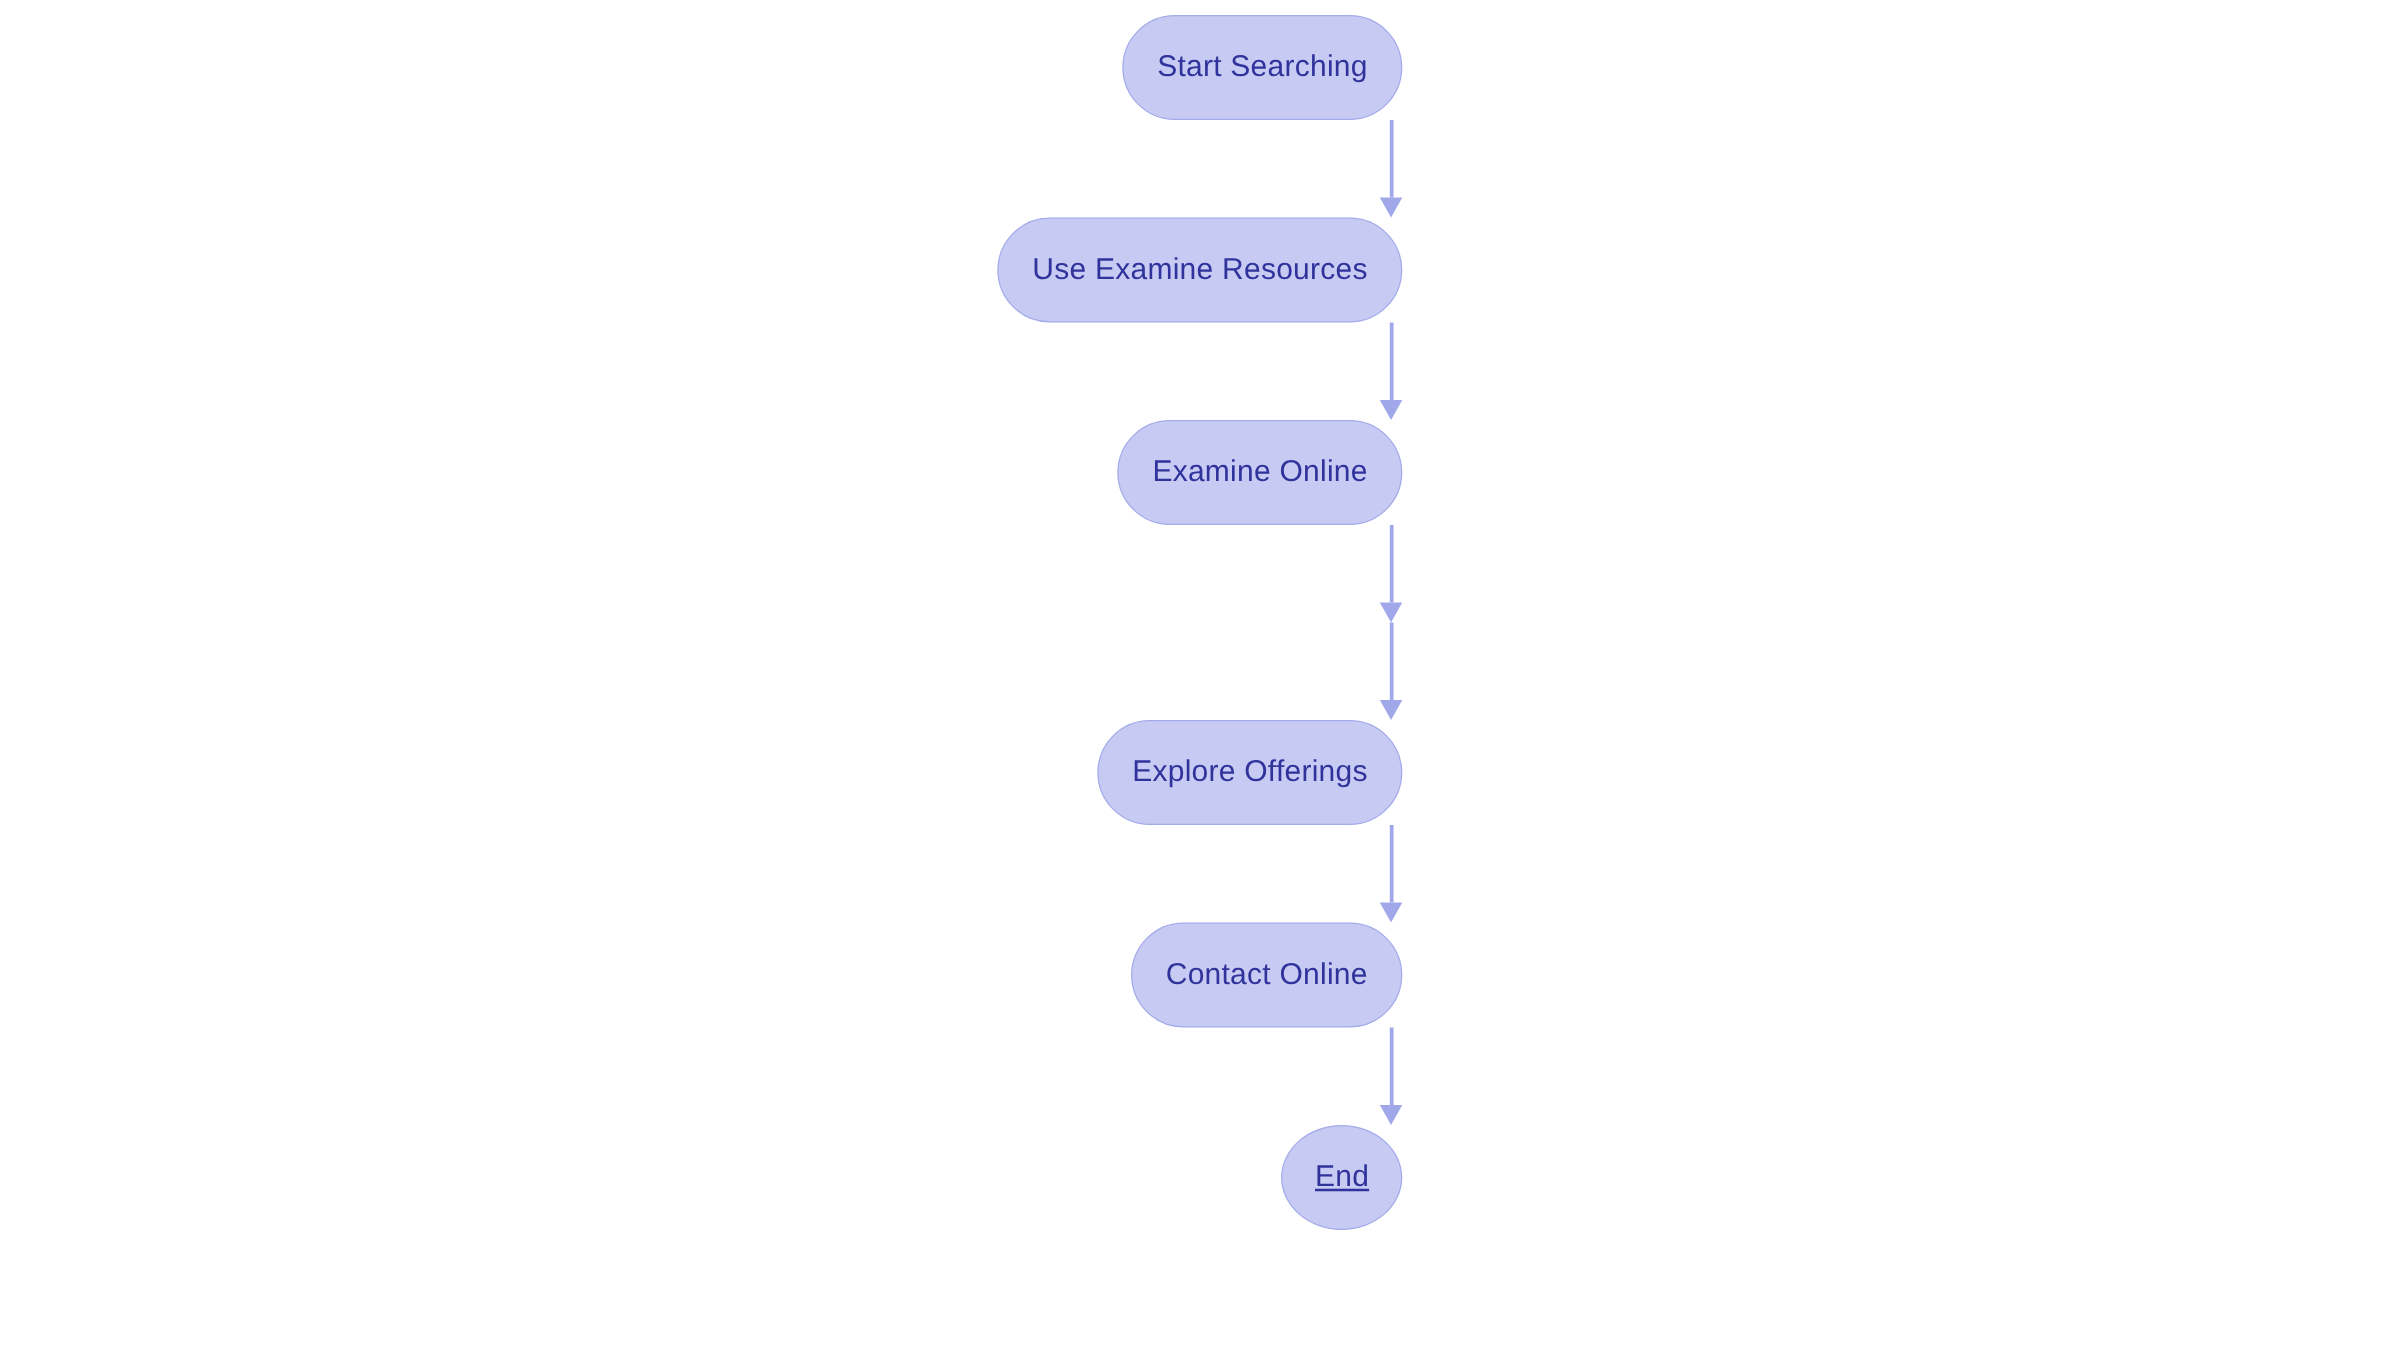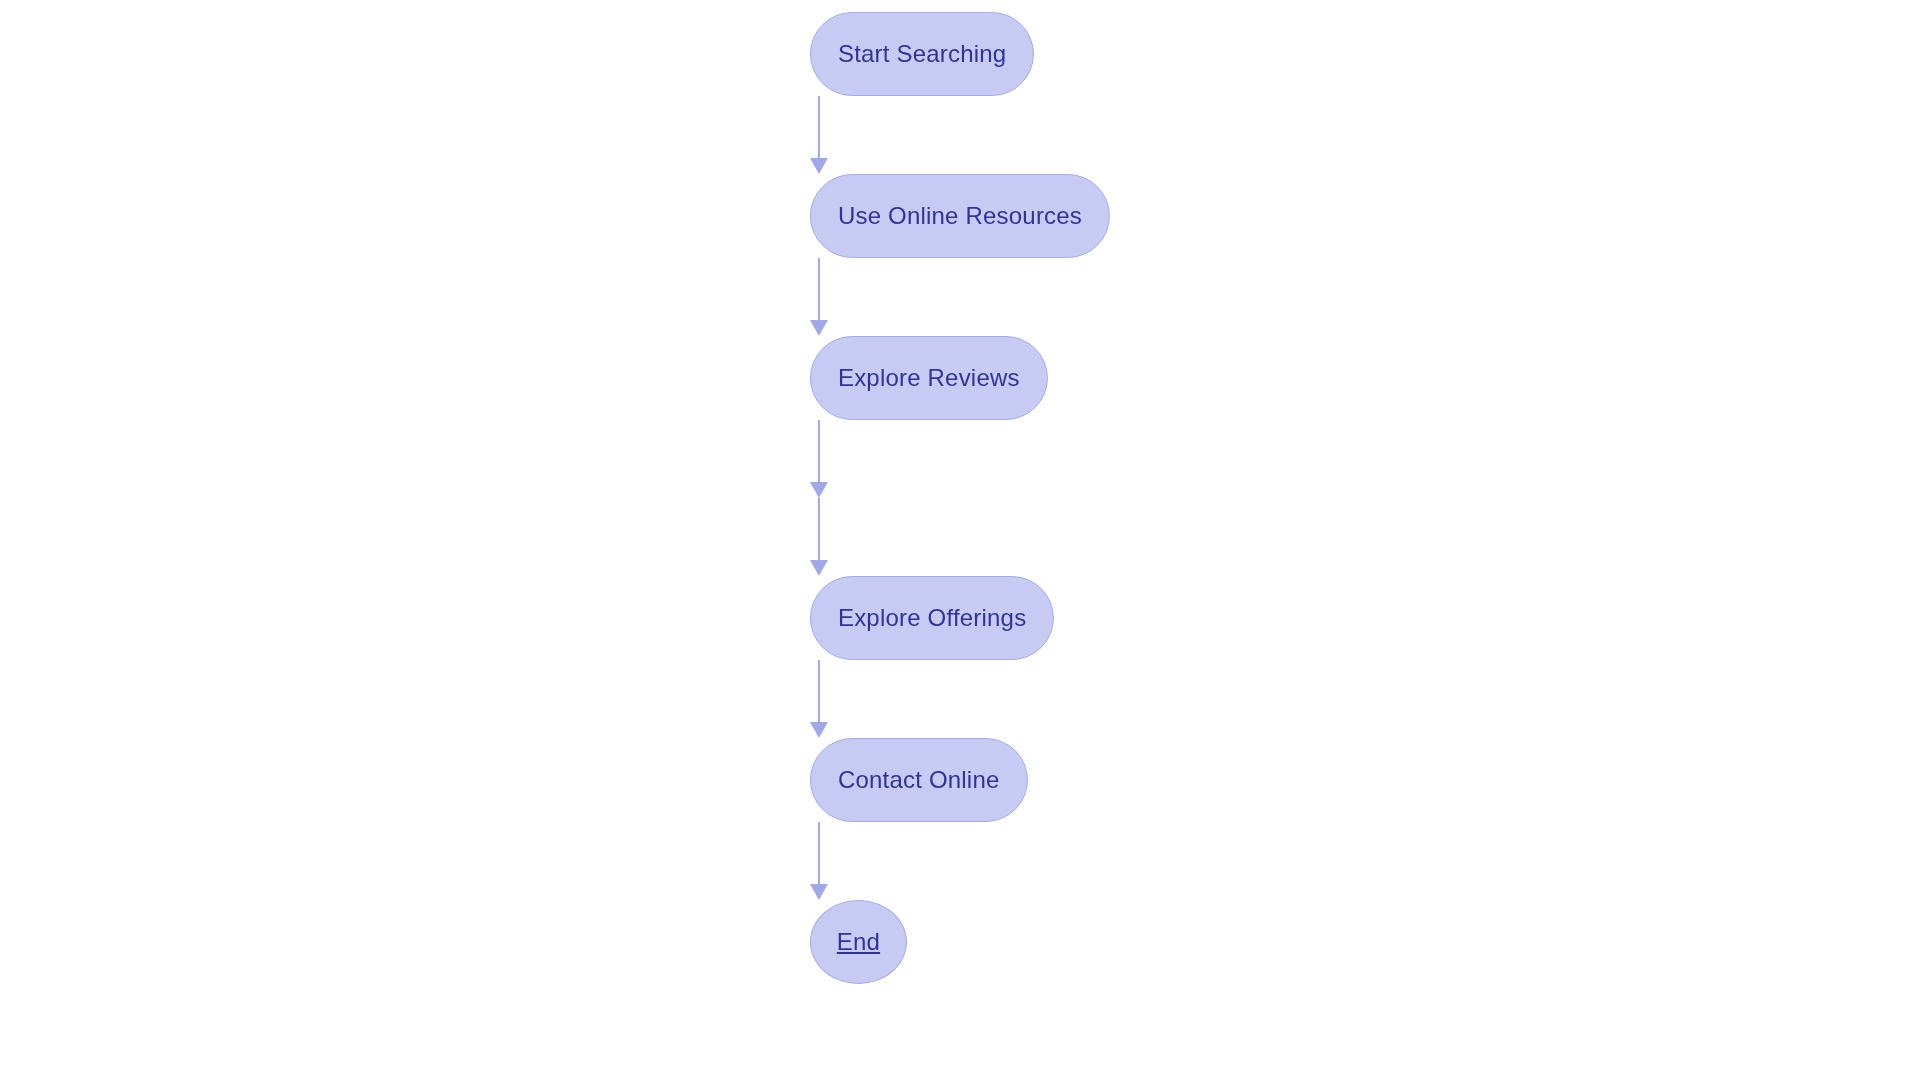--- a/index.html
+++ b/index.html
@@ -15,21 +15,21 @@
     overflow: hidden;
     font-family: "Liberation Sans", sans-serif;
   }
   .flow {
     position: absolute;
     left: 50%;
     top: 12px;
     transform: translateX(-50%);
     display: flex;
     flex-direction: column;
-    align-items: flex-start;
+    align-items: flex-end;
   }
   .node {
     box-sizing: border-box;
     height: 84px;
     min-width: 96px;
     padding: 0 27px;
     border-radius: 42px;
     background: var(--node-fill, #c7cbf3);
     border: 1.6px solid var(--node-border, #a3aaea);
     color: var(--node-text, #2f339b);
@@ -75,30 +75,30 @@
     <div class="node">
       <span>Start Searching</span>
     </div>
 
     <div class="connector">
       <div class="line"></div>
       <div class="head"></div>
     </div>
 
     <div class="node">
-      <span>Use Online Resources</span>
+      <span>Use Examine Resources</span>
     </div>
 
     <div class="connector">
       <div class="line"></div>
       <div class="head"></div>
     </div>
 
     <div class="node">
-      <span>Explore Reviews</span>
+      <span>Examine Online</span>
     </div>
 
     <div class="connector">
       <div class="line"></div>
       <div class="head"></div>
     </div>
 
 
     <div class="connector">
       <div class="line"></div>

